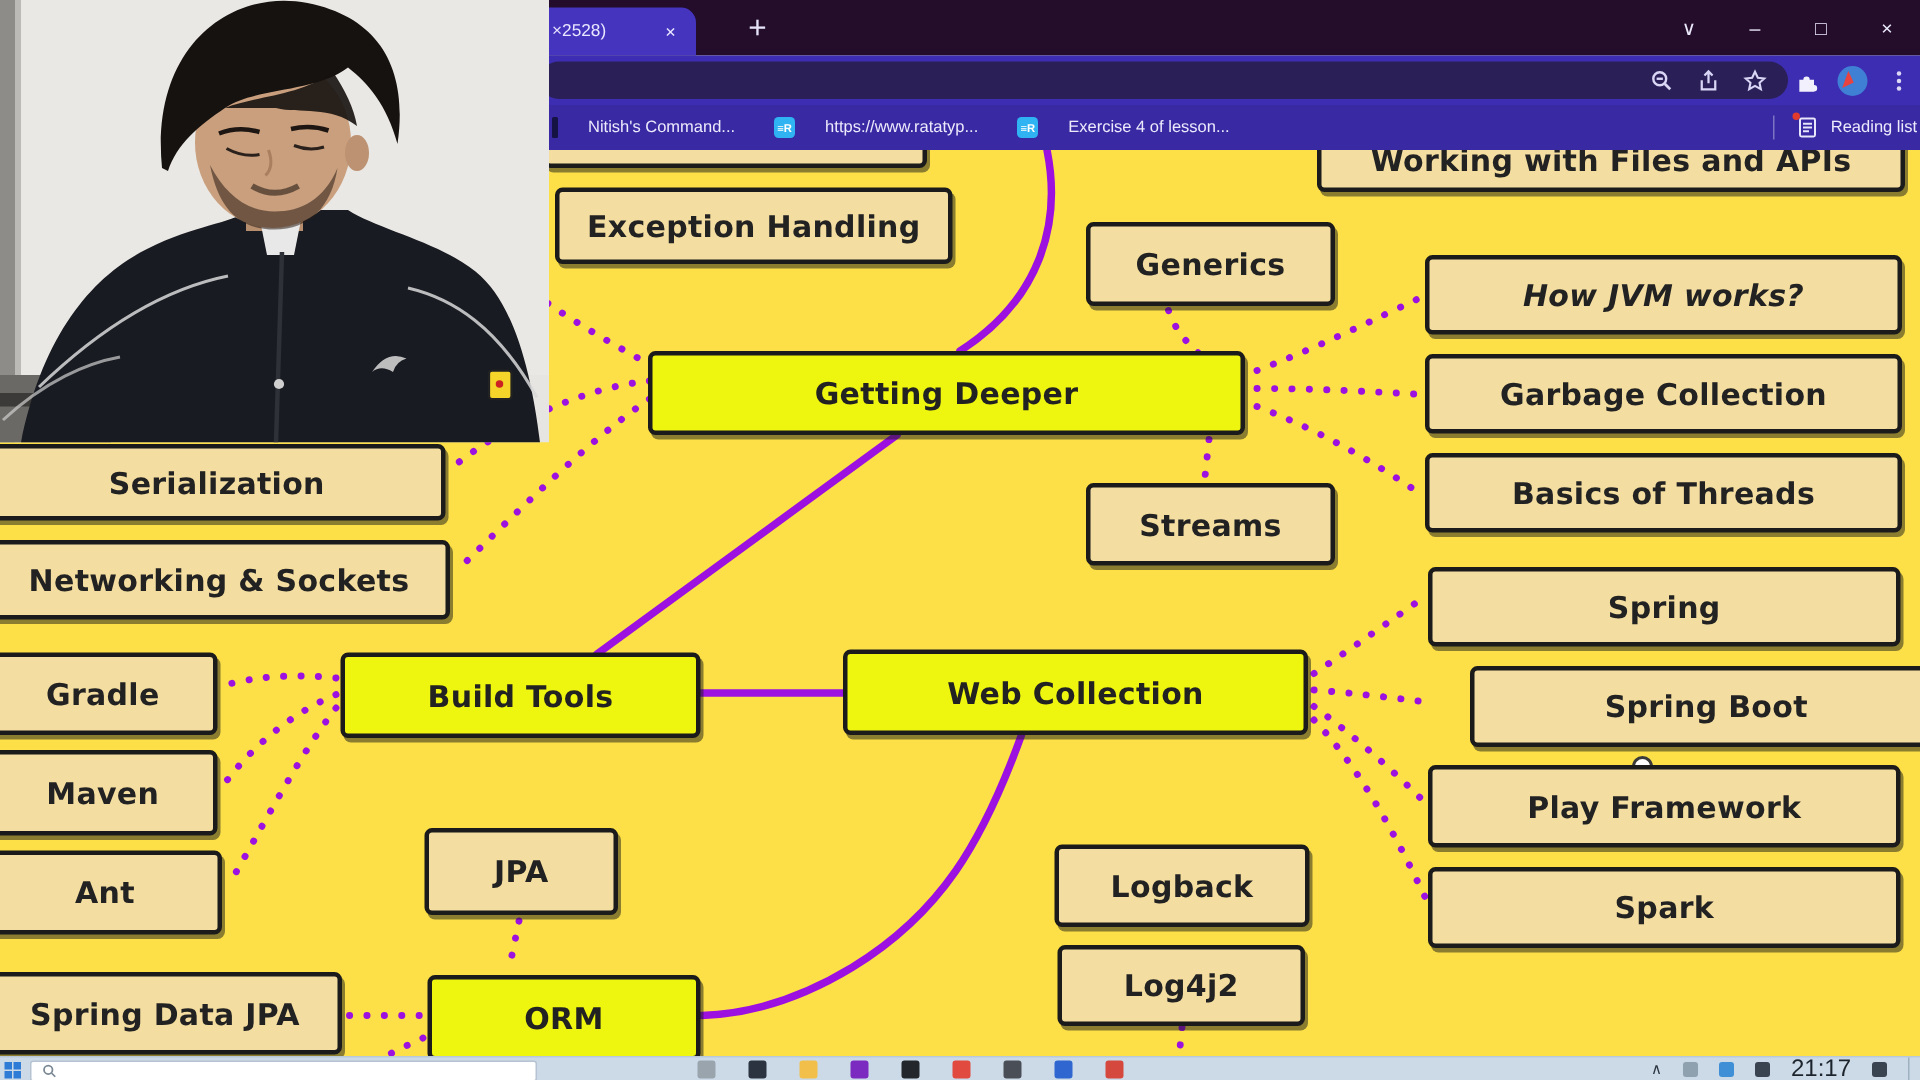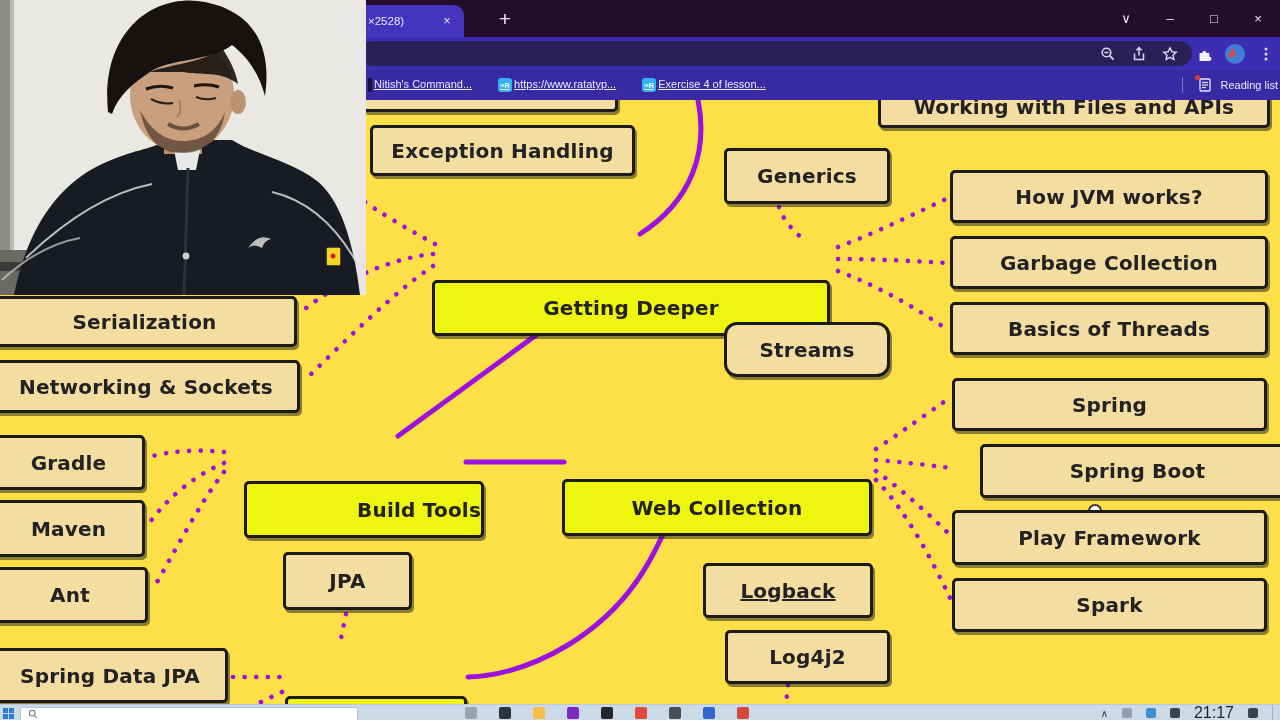--- a/index.html
+++ b/index.html
@@ -25,41 +25,41 @@
              border-radius:13px; display:flex; align-items:center; justify-content:flex-end;
              gap:15px; padding-right:14px; }
   .tbicons { position:absolute; right:6px; top:4px; height:25px; display:flex; align-items:center; gap:13px; }
   .icon16 { width:16px; height:16px; display:inline-block; }
   .avatar { width:20px; height:20px; border-radius:10px; background:#3f7fd4; position:relative; overflow:hidden; }
   .avatar i { position:absolute; left:5px; top:4px; width:0; height:0; border-left:6px solid #e8433f;
               border-top:6px solid transparent; border-bottom:6px solid transparent; transform:rotate(20deg); }
   .bookmarks { position:absolute; left:0; top:70px; width:1280px; height:30px; background:#392aa4;
                display:flex; align-items:center; gap:26px; padding-left:368px; color:#edeafc;
                font-size:11px; white-space:nowrap; }
-  .bm { display:flex; align-items:flex-start; gap:2px;text-decoration:underline; }
+  .bm { display:flex; align-items:center; gap:20px; }
   .bm-fav { width:14px; height:14px; border-radius:3px; background:#2fb3f2; color:#fff;
             font-size:7.5px; font-weight:bold; display:flex; align-items:center; justify-content:center; }
   .bm-fav.bar { width:4px; border-radius:1px; background:#151244; }
   .bm-right { position:absolute; right:0; top:0; height:30px; display:flex; align-items:center; gap:8px;
               padding-right:2px; }
   .bm-div { width:1px; height:16px; background:rgba(255,255,255,.35); margin-right:6px; }
   .rl-icon { position:relative; width:16px; height:16px; }
   .rl-icon .dot { position:absolute; left:-2px; top:-2px; width:5px; height:5px; border-radius:3px; background:#e23b2e; }
 
   
   .canvas { position:absolute; left:0; top:100px; width:1280px; height:604px; background:#fde047; overflow:hidden; }
   .connector-layer { position:absolute; left:0; top:0; width:1280px; height:604px; pointer-events:none; }
   .connector-layer path.solid { fill:none; stroke-width:5; stroke-linecap:round; }
   .connector-layer path.dotted { fill:none; stroke-width:4.6; stroke-linecap:round; stroke-dasharray:0.1 11.5; }
   .node { position:absolute; display:flex; align-items:center; justify-content:center;
           border:3px solid #1b1b1b; border-radius:5px; box-shadow:2px 3px 0 rgba(25,25,25,.5);
           font-family:"DejaVu Sans", sans-serif; font-weight:700; font-size:20px; color:#222;
           letter-spacing:.2px; text-align:center; }
   .node.sub { background:#f3dda0; }
-  .node.main { background:#eef50e;margin-top:46px; }
+  .node.main { background:#eef50e; }
   .cursor-zoom { position:absolute; left:1086px; top:402px; width:22px; height:22px; }
 
   
   .webcam { position:absolute; left:0; top:0; width:366px; height:295px; z-index:50; overflow:hidden; }
 
   
   .taskbar { position:absolute; left:0; bottom:0; width:1280px; height:16px; background:#ccdae8;
              z-index:60; border-top:1px solid #b9c9d9; }
   .start { position:absolute; left:3px; top:3px; width:11px; height:11px;
            display:grid; grid-template-columns:5px 5px; grid-template-rows:5px 5px; gap:1px; }
@@ -197,72 +197,72 @@
         </div>
         <div class="node sub" style="left: 370px; top: 25px; width: 265px; height: 51px; align-items: center;">
           <span>Exception Handling</span>
         </div>
         <div class="node sub" style="left: 724px; top: 48px; width: 166px; height: 56px;">
           <span>Generics</span>
         </div>
         <div class="node main" style="left: 432px; top: 134px; width: 398px; height: 56px;">
           <span>Getting Deeper</span>
         </div>
-        <div class="node sub" style="left: 950px; top: 70px; width: 318px; height: 53px;">
+        <div class="node sub" style="left: 950px; top: 70px; width: 318px; height: 53px; font-style: italic;">
           <span>How JVM works?</span>
         </div>
         <div class="node sub" style="left: 950px; top: 136px; width: 318px; height: 53px;">
           <span>Garbage Collection</span>
         </div>
         <div class="node sub" style="left: 950px; top: 202px; width: 318px; height: 53px;">
           <span>Basics of Threads</span>
         </div>
         <div class="node sub" style="left: -8px; top: 196px; width: 305px; height: 51px;">
           <span>Serialization</span>
         </div>
         <div class="node sub" style="left: -8px; top: 260px; width: 308px; height: 53px;">
           <span>Networking &amp; Sockets</span>
         </div>
-        <div class="node sub" style="left: 724px; top: 222px; width: 166px; height: 55px; border-radius: 13px;">
+        <div class="node sub" style="left: 724px; top: 222px; width: 166px; height: 55px;">
           <span>Streams</span>
         </div>
         <div class="node sub" style="left: -8px; top: 335px; width: 153px; height: 55px;">
           <span>Gradle</span>
         </div>
         <div class="node sub" style="left: -8px; top: 400px; width: 153px; height: 57px;">
           <span>Maven</span>
         </div>
         <div class="node sub" style="left: -8px; top: 467px; width: 156px; height: 56px;">
           <span>Ant</span>
         </div>
-        <div class="node main" style="left: 244px; top: 335px; width: 240px; height: 57px; justify-content: flex-end;">
+        <div class="node main" style="left: 227px; top: 335px; width: 240px; height: 57px;">
           <span>Build Tools</span>
         </div>
         <div class="node main" style="left: 562px; top: 333px; width: 310px; height: 57px;">
           <span>Web Collection</span>
         </div>
         <div class="node sub" style="left: 952px; top: 278px; width: 315px; height: 53px;">
           <span>Spring</span>
         </div>
         <div class="node sub" style="left: 980px; top: 344px; width: 315px; height: 54px;">
           <span>Spring Boot</span>
         </div>
         <div class="node sub" style="left: 952px; top: 410px; width: 315px; height: 55px;">
           <span>Play Framework</span>
         </div>
         <div class="node sub" style="left: 952px; top: 478px; width: 315px; height: 54px;">
           <span>Spark</span>
         </div>
         <div class="node sub" style="left: 283px; top: 452px; width: 129px; height: 58px;">
           <span>JPA</span>
         </div>
-        <div class="node sub" style="left: 703px; top: 463px; width: 170px; height: 55px; text-decoration: underline;">
+        <div class="node sub" style="left: 703px; top: 463px; width: 170px; height: 55px;">
           <span>Logback</span>
         </div>
-        <div class="node sub" style="left: 705px; top: 530px; width: 165px; height: 54px; margin-left: 20px;">
+        <div class="node sub" style="left: 705px; top: 530px; width: 165px; height: 54px;">
           <span>Log4j2</span>
         </div>
         <div class="node sub" style="left: -8px; top: 548px; width: 236px; height: 55px;">
           <span>Spring Data JPA</span>
         </div>
         <div class="node main" style="left: 285px; top: 550px; width: 182px; height: 57px;">
           <span>ORM</span>
         </div>
       </div>
   </div>

